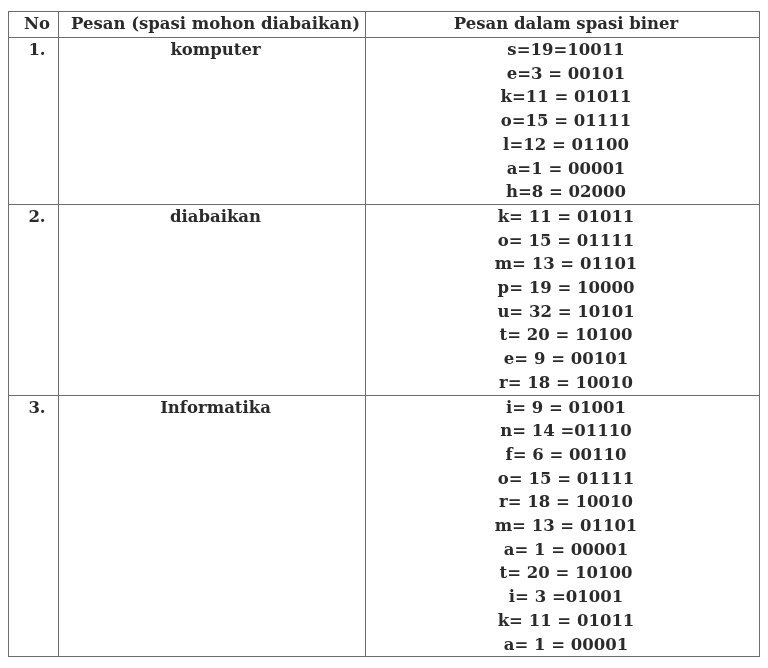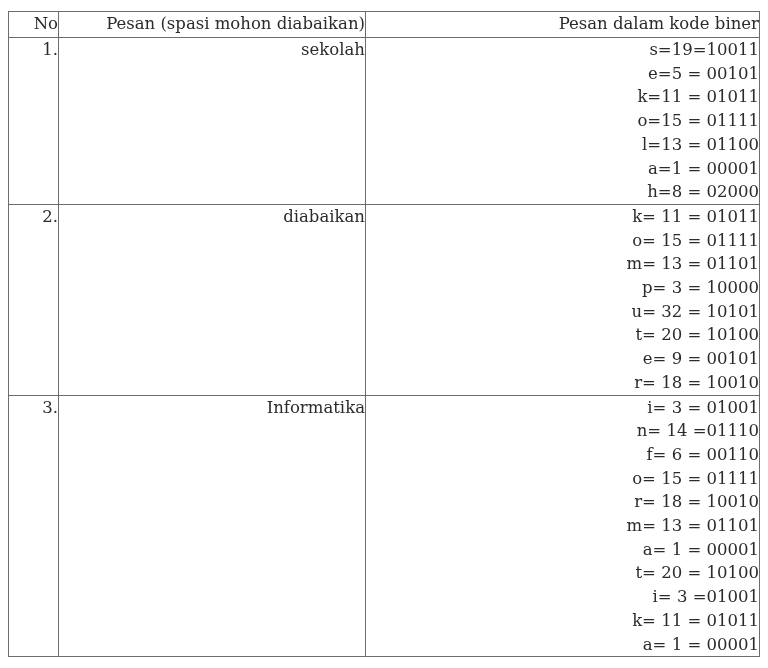--- a/index.html
+++ b/index.html
@@ -20,22 +20,22 @@
       left: 8px;
       top: 11px;
       width: 751px;
       border-collapse: collapse;
       table-layout: fixed;
       font-size: 16.5px;
     }
     table.doc-table td, table.doc-table th {
       border: 1.5px solid #6d6d6d;
       vertical-align: top;
-      font-weight: normal;
-      text-align: right;
+      font-weight: bold;
+      text-align: center;
       padding: 0 0 0 7px;
       line-height: 23.7px;
     }
     col.c-no { width: 50px; }
     col.c-msg { width: 307px; }
     col.c-bin { width: 394px; }
     th.h-no { text-align: center; padding: 1px 0 1px 0; }
     th.h-msg, th.h-bin { padding-top: 1px; padding-bottom: 1px; }
     td.no-cell { text-align: right; padding-right: 14px; padding-left: 0; }
     .bin-line { display: block; white-space: pre; }
@@ -47,57 +47,57 @@
 <table class="doc-table">
   <colgroup>
     <col class="c-no">
     <col class="c-msg">
     <col class="c-bin">
   </colgroup>
   <tbody>
       <tr class="hdr">
     <th class="h-no">No</th>
     <th class="h-msg">Pesan (spasi mohon diabaikan)</th>
-    <th class="h-bin">Pesan dalam kode biner</th>
+    <th class="h-bin">Pesan dalam spasi biner</th>
   </tr>
 
   <tr>
     <td class="no-cell">1.</td>
-    <td>sekolah</td>
+    <td>komputer</td>
     <td>
       <span class="bin-line">s=19=10011</span>
-      <span class="bin-line">e=5 = 00101</span>
+      <span class="bin-line">e=3 = 00101</span>
       <span class="bin-line">k=11 = 01011</span>
       <span class="bin-line">o=15 = 01111</span>
-      <span class="bin-line">l=13 = 01100</span>
+      <span class="bin-line">l=12 = 01100</span>
       <span class="bin-line">a=1 = 00001</span>
       <span class="bin-line">h=8 = 02000</span>
     </td>
   </tr>
 
   <tr>
     <td class="no-cell">2.</td>
     <td>diabaikan</td>
     <td>
       <span class="bin-line">k= 11 = 01011</span>
       <span class="bin-line">o= 15 = 01111</span>
       <span class="bin-line">m= 13 = 01101</span>
-      <span class="bin-line">p= 3 = 10000</span>
+      <span class="bin-line">p= 19 = 10000</span>
       <span class="bin-line">u= 32 = 10101</span>
       <span class="bin-line">t= 20 = 10100</span>
       <span class="bin-line">e= 9 = 00101</span>
       <span class="bin-line">r= 18 = 10010</span>
     </td>
   </tr>
 
   <tr>
     <td class="no-cell">3.</td>
     <td>Informatika</td>
     <td>
-      <span class="bin-line">i= 3 = 01001</span>
+      <span class="bin-line">i= 9 = 01001</span>
       <span class="bin-line">n= 14 =01110</span>
       <span class="bin-line">f= 6 = 00110</span>
       <span class="bin-line">o= 15 = 01111</span>
       <span class="bin-line">r= 18 = 10010</span>
       <span class="bin-line">m= 13 = 01101</span>
       <span class="bin-line">a= 1 = 00001</span>
       <span class="bin-line">t= 20 = 10100</span>
       <span class="bin-line">i= 3 =01001</span>
       <span class="bin-line">k= 11 = 01011</span>
       <span class="bin-line">a= 1 = 00001</span>

